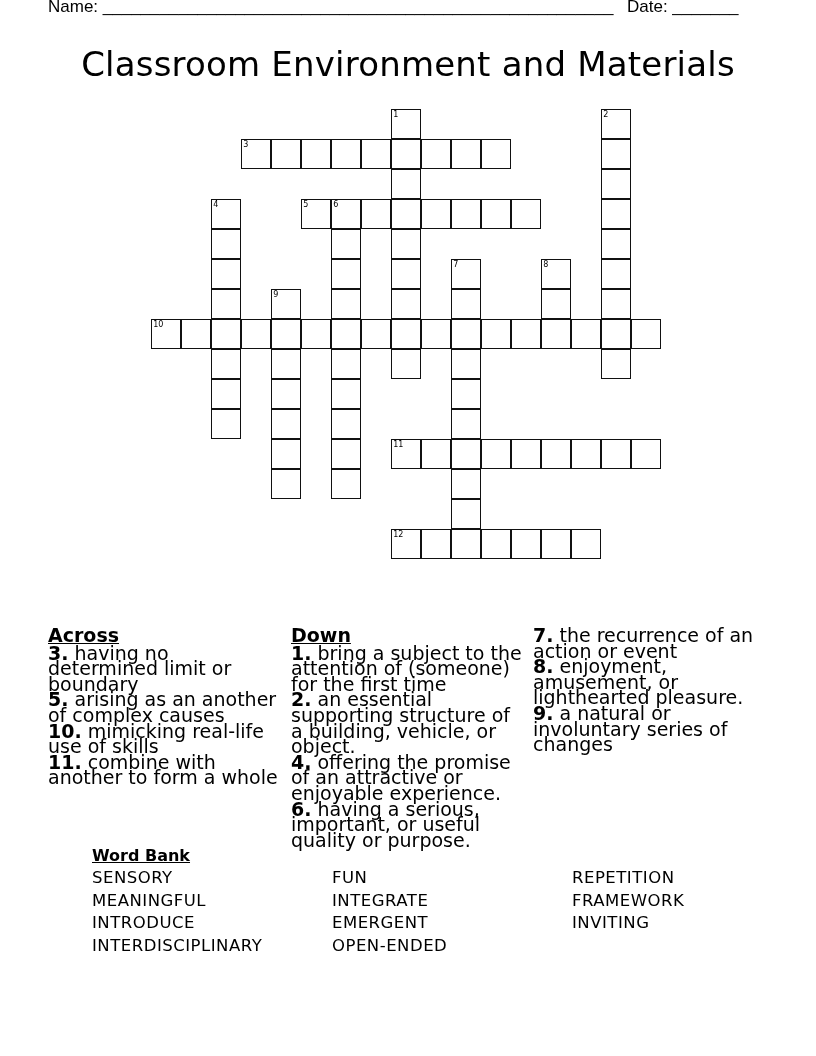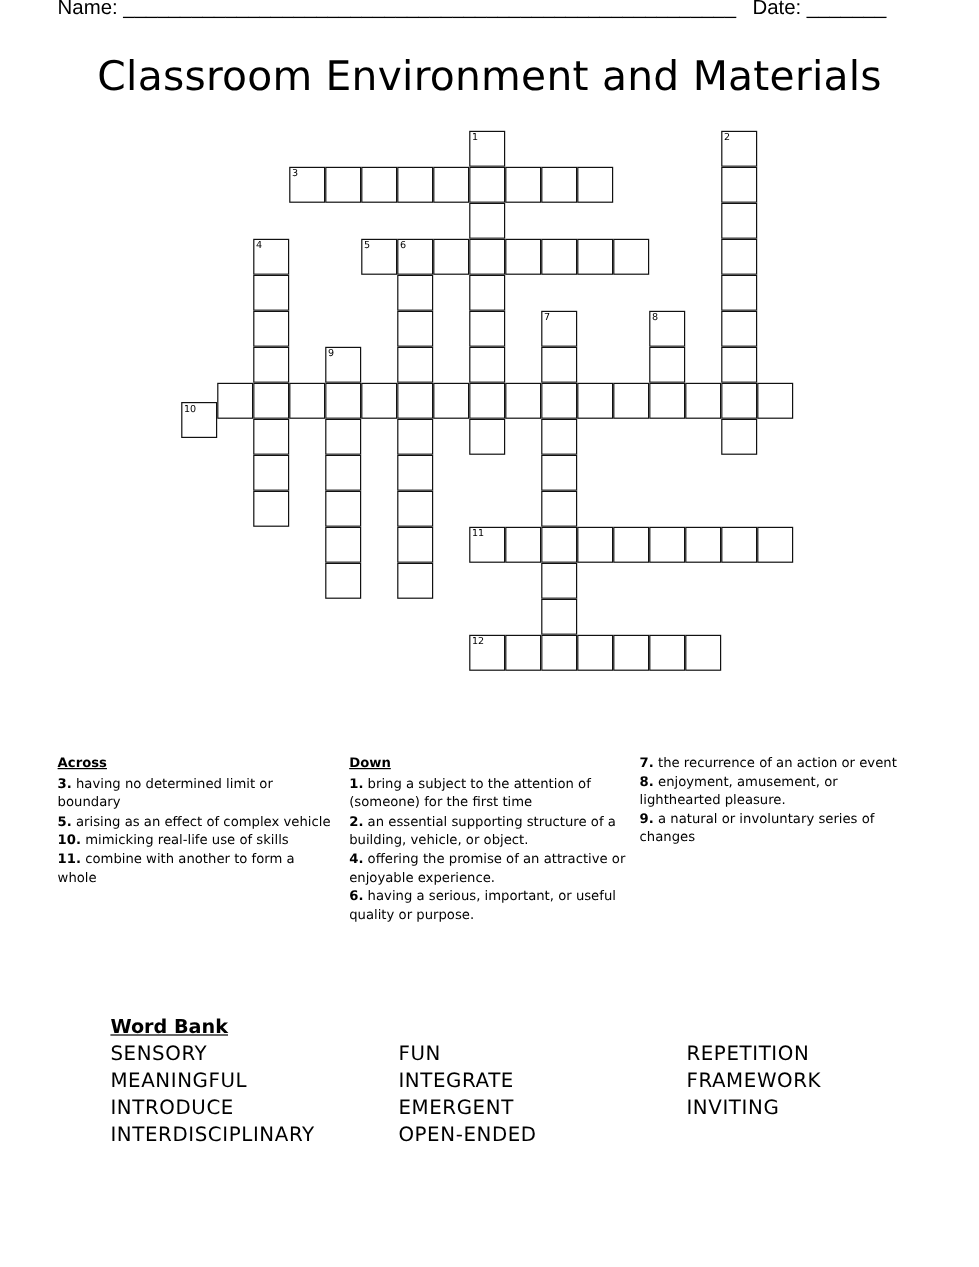--- a/index.html
+++ b/index.html
@@ -3,21 +3,21 @@
 <meta charset="utf-8">
 <style>
   html, body { margin: 0; padding: 0; background: #ffffff; }
   body { width: 816px; height: 1056px; position: relative; overflow: hidden; color: #000; }
   .header-line { position: absolute; top: -3px; left: 48px; width: 700px; font-family: "Liberation Sans", sans-serif; font-size: 17px; white-space: pre; }
   .header-line .date { position: absolute; left: 579px; top: 0; }
   .title { position: absolute; top: 44px; left: 0; width: 816px; text-align: center; font-family: "DejaVu Sans", sans-serif; font-size: 34px; font-weight: 500; letter-spacing: 0.2px; }
   .grid { position: absolute; left: 0; top: 0; width: 816px; height: 600px; }
   .cell { position: absolute; width: 30px; height: 30px; box-sizing: border-box; border: 1.5px solid #111; background: #fff; margin-left: -0.75px; margin-top: -0.75px; }
   .cell .num { position: absolute; left: 1px; top: 0px; font-family: "DejaVu Sans", sans-serif; font-size: 8px; line-height: 9px; }
-  .clues { position: absolute; top: 628px; font-family: "DejaVu Sans", sans-serif; font-size: 11px; line-height: 15.6px; }
+  .clues { position: absolute; top: 628px; font-family: "DejaVu Sans", sans-serif; font-size: 19px; line-height: 15.6px; }
   .clues .head { font-weight: bold; text-decoration: underline; margin-bottom: 2px; }
   .clue b { font-weight: bold; }
   .col1 { left: 48px; width: 232px; }
   .col2 { left: 291px; width: 232px; }
   .col3 { left: 533px; width: 232px; }
   .bank { position: absolute; top: 846px; left: 48px; width: 720px; font-family: "DejaVu Sans", sans-serif; margin-left: 44px; }
   .bank .head { font-weight: bold; text-decoration: underline; font-size: 16px; margin-bottom: 3px; }
   .bank-grid { display: grid; grid-template-columns: 240px 240px 240px; row-gap: 2px; font-size: 16.5px; letter-spacing: 0.5px; line-height: 20.5px; }
 </style>
 </head>
@@ -109,21 +109,21 @@
     <div class="cell" style="left: 542px; top: 320px;"></div>
     <div class="cell" style="left: 272px; top: 290px;">
       <span class="num">9</span>
     </div>
     <div class="cell" style="left: 272px; top: 320px;"></div>
     <div class="cell" style="left: 272px; top: 350px;"></div>
     <div class="cell" style="left: 272px; top: 380px;"></div>
     <div class="cell" style="left: 272px; top: 410px;"></div>
     <div class="cell" style="left: 272px; top: 440px;"></div>
     <div class="cell" style="left: 272px; top: 470px;"></div>
-    <div class="cell" style="left: 152px; top: 336px;">
+    <div class="cell" style="left: 152px; top: 320px;">
       <span class="num">10</span>
     </div>
     <div class="cell" style="left: 182px; top: 320px;"></div>
     <div class="cell" style="left: 242px; top: 320px;"></div>
     <div class="cell" style="left: 302px; top: 320px;"></div>
     <div class="cell" style="left: 362px; top: 320px;"></div>
     <div class="cell" style="left: 422px; top: 320px;"></div>
     <div class="cell" style="left: 482px; top: 320px;"></div>
     <div class="cell" style="left: 512px; top: 320px;"></div>
     <div class="cell" style="left: 572px; top: 320px;"></div>
@@ -145,21 +145,21 @@
     <div class="cell" style="left: 482px; top: 530px;"></div>
     <div class="cell" style="left: 512px; top: 530px;"></div>
     <div class="cell" style="left: 542px; top: 530px;"></div>
     <div class="cell" style="left: 572px; top: 530px;"></div>
   </div>
 
 <div class="clues col1">
   <div class="head">Across</div>
   <div id="across-list">
       <div class="clue"><b>3.</b><span> having no determined limit or boundary</span></div>
-      <div class="clue"><b>5.</b><span> arising as an effect of complex vehicle</span></div>
+      <div class="clue"><b>5.</b><span> arising as an another of complex causes</span></div>
       <div class="clue"><b>10.</b><span> mimicking real-life use of skills</span></div>
       <div class="clue"><b>11.</b><span> combine with another to form a whole</span></div>
     </div>
 </div>
 
 <div class="clues col2">
   <div class="head">Down</div>
   <div id="down-list-a">
       <div class="clue"><b>1.</b><span> bring a subject to the attention of (someone) for the first time</span></div>
       <div class="clue"><b>2.</b><span> an essential supporting structure of a building, vehicle, or object.</span></div>

